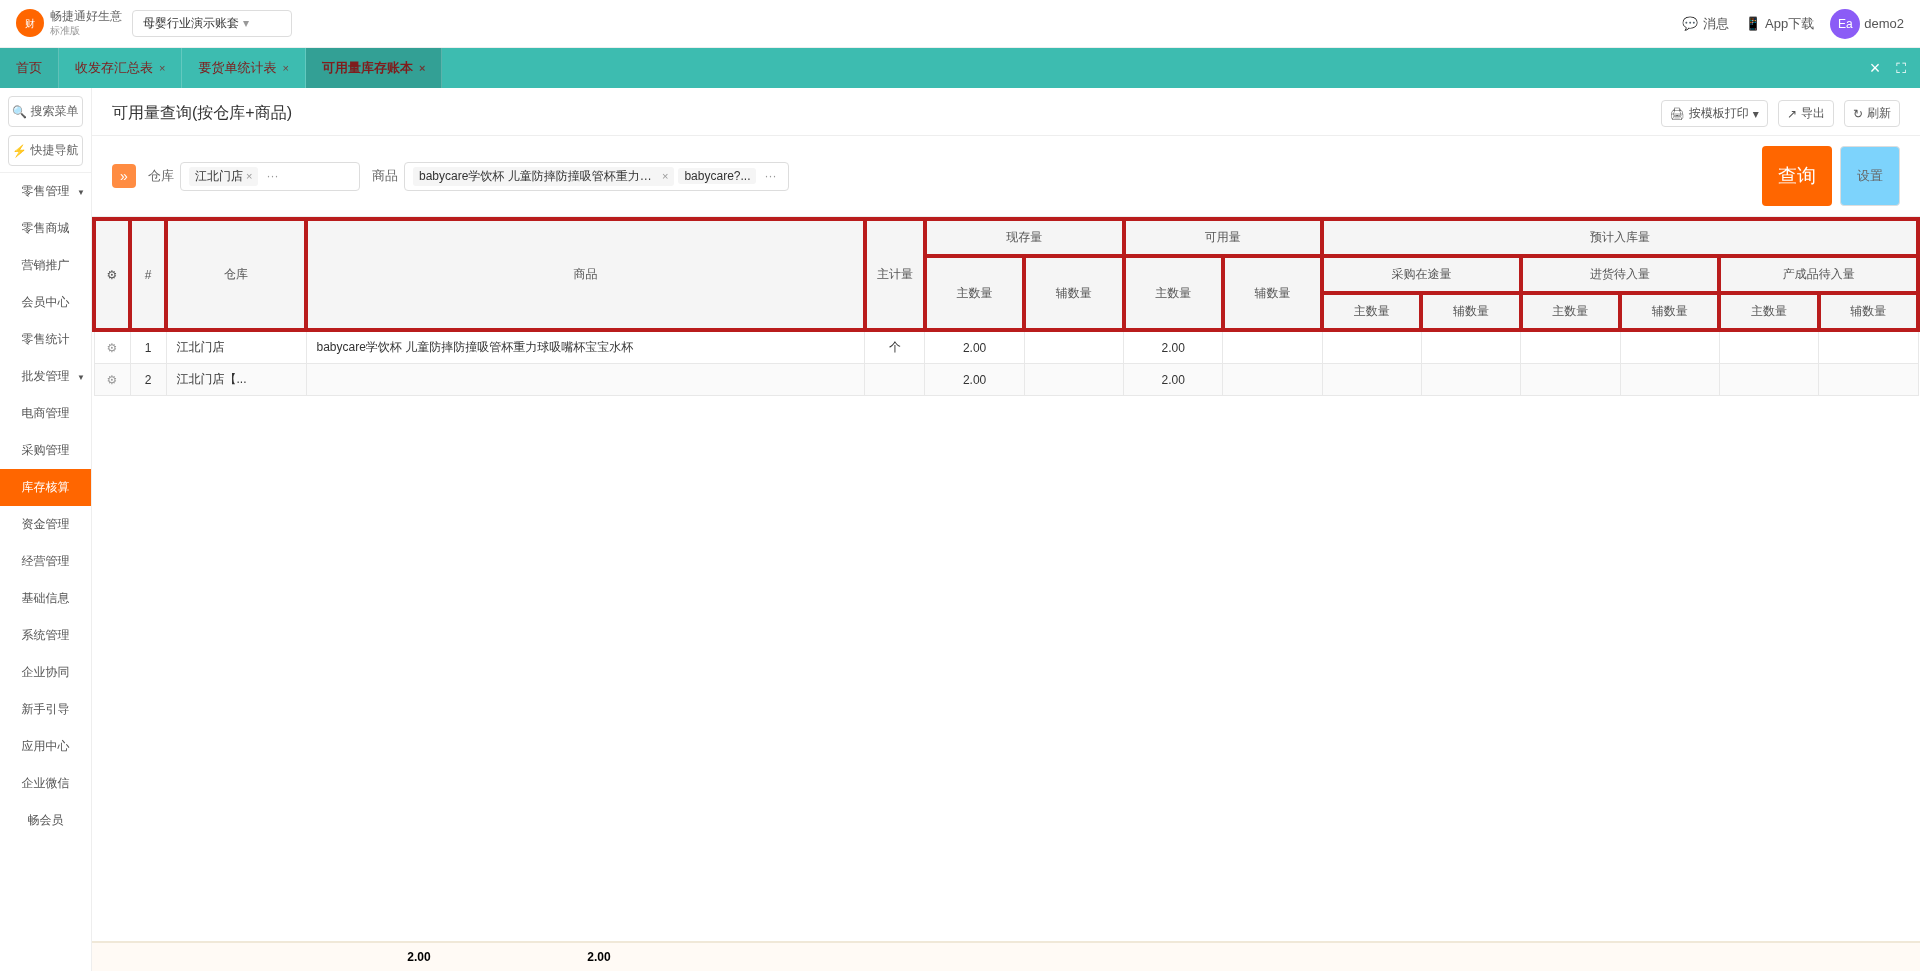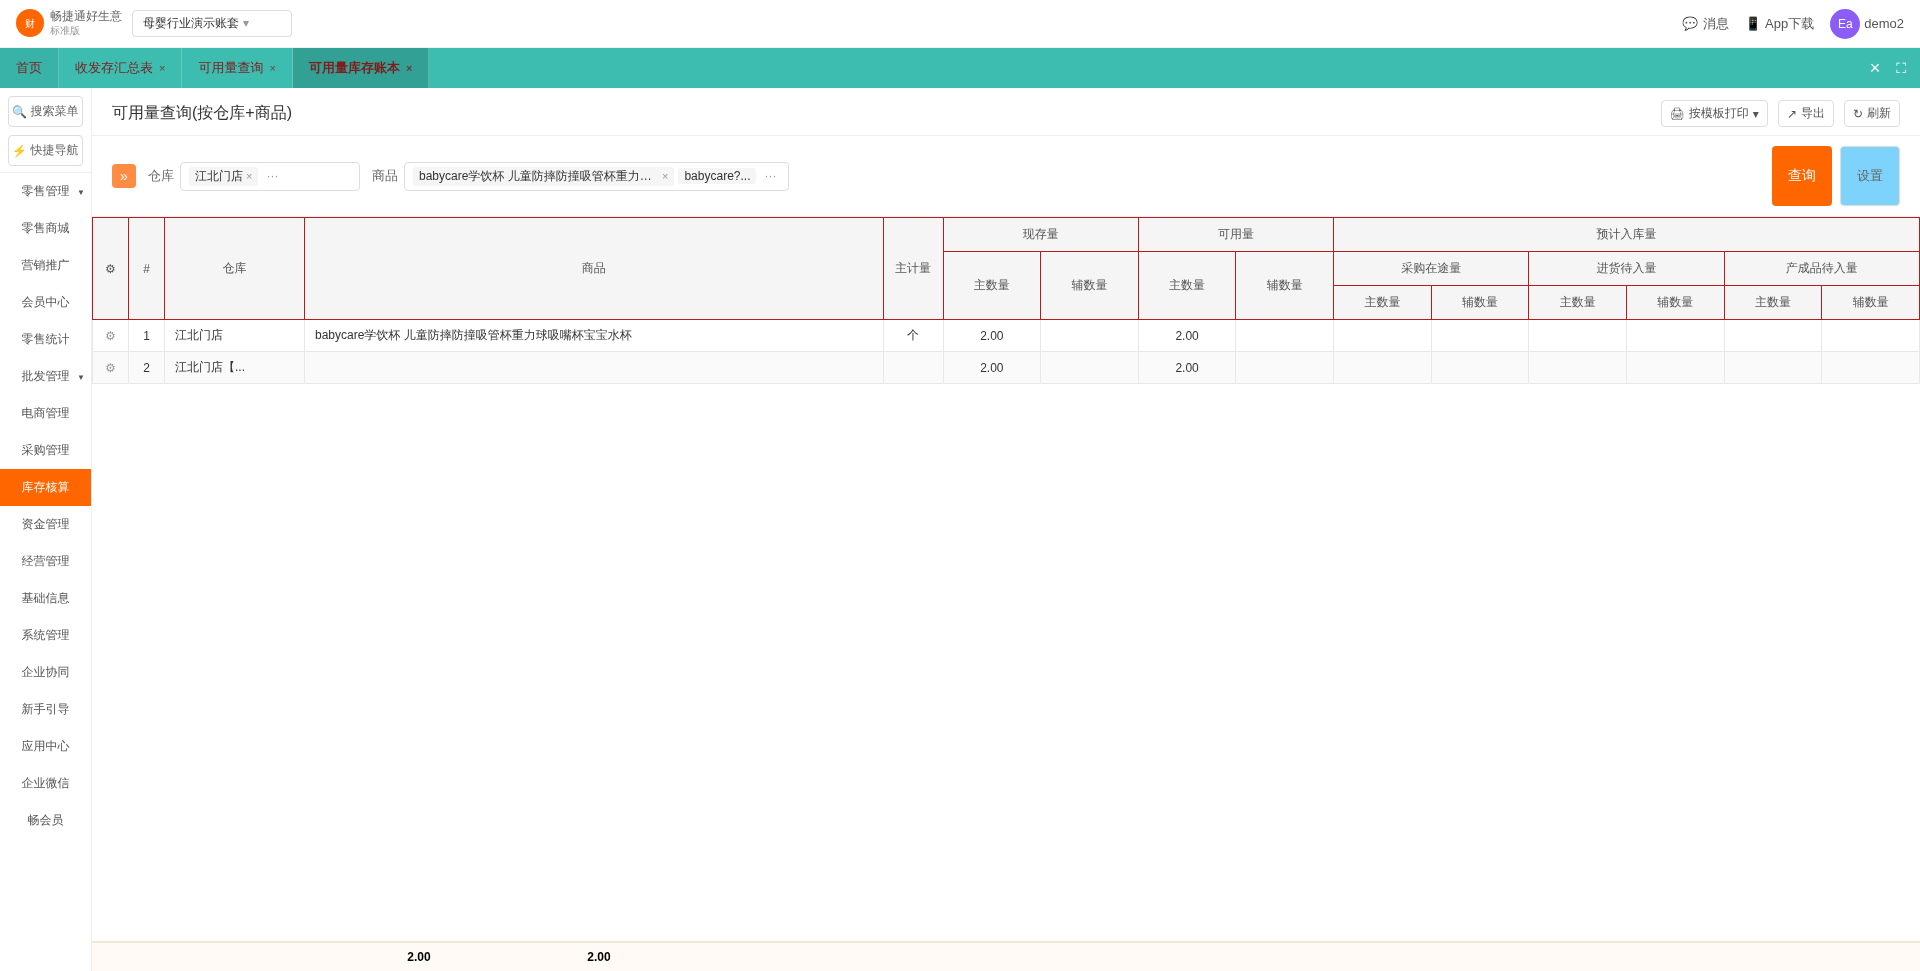--- a/index.html
+++ b/index.html
@@ -125,37 +125,37 @@
     }
     .filter-tag {
       background: #f5f5f5; border-radius: 3px; padding: 1px 6px;
       display: flex; align-items: center; gap: 3px; font-size: 12px;
     }
     .filter-tag .remove { cursor: pointer; color: #999; font-size: 11px; }
     .filter-dots { color: #999; cursor: pointer; padding: 0 4px; }
     .filter-actions { margin-left: auto; display: flex; gap: 8px; }
     .btn-query {
       background: #ff6600; color: #fff; border: none; border-radius: 4px;
-      padding: 6px 16px; font-size: 14px; cursor: pointer; margin-left: 17px;
+      padding: 6px 16px; font-size: 19px; cursor: pointer; margin-left: 17px;
     }
     .btn-settings {
       background: #7dd3fc; color: #666; border: 1px solid #ddd; border-radius: 4px;
       padding: 20px 16px; font-size: 13px; cursor: pointer;
     }
 
     
     .table-wrapper {
       flex: 1; overflow: auto; background: #fff; margin: 0;
       padding: 0 0 50px 0;
     }
     table {
       width: 100%; border-collapse: collapse; font-size: 12px;
     }
     thead tr th {
-      background: #f5f5f5; border: 1px solid #b91c1c;
+      background: #f5f5f5; border: 4px solid #b91c1c;
       padding: 8px 10px; text-align: center; color: #555;
       font-weight: 500; white-space: nowrap;
     }
     tbody tr td {
       border: 1px solid #e8e8e8; padding: 7px 10px;
       text-align: center; color: #333;
     }
     tbody tr:nth-child(odd) td { background: #fff; }
     tbody tr:nth-child(even) td { background: #fafafa; }
 
@@ -203,21 +203,21 @@
 
 <div class="nav-tabs">
   <div class="nav-tab home">
     <span>首页</span>
   </div>
   <div class="nav-tab">
     <span>收发存汇总表</span>
     <span class="close-x">×</span>
   </div>
   <div class="nav-tab">
-    <span>可用量查询</span>
+    <span>要货单统计表</span>
     <span class="close-x">×</span>
   </div>
   <div class="nav-tab active">
     <span>可用量库存账本</span>
     <span class="close-x">×</span>
   </div>
   <div class="nav-tab-actions">
     <span class="nav-action-btn">×</span>
     <span class="nav-action-btn" style="font-size:14px;">⛶</span>
   </div>

